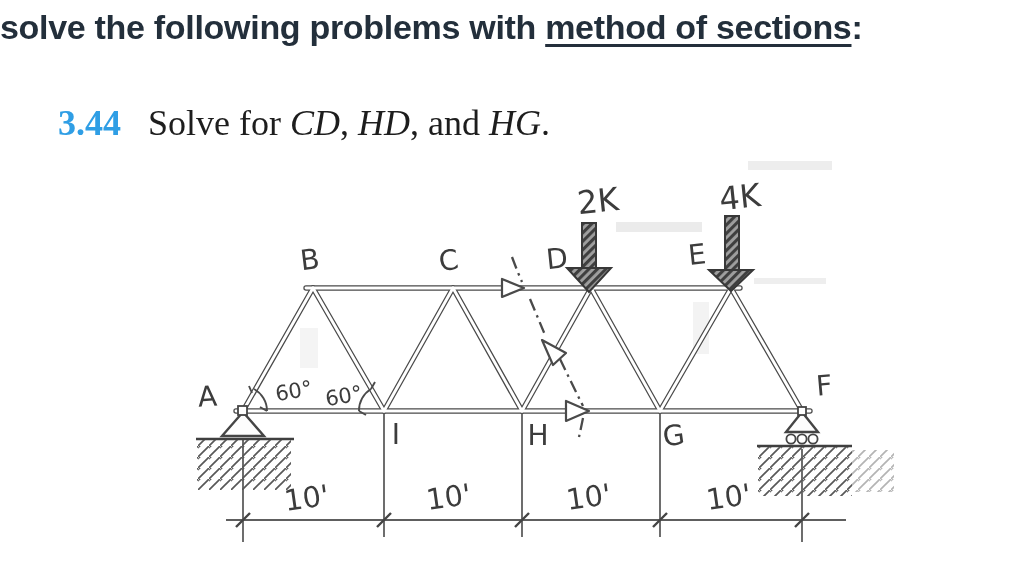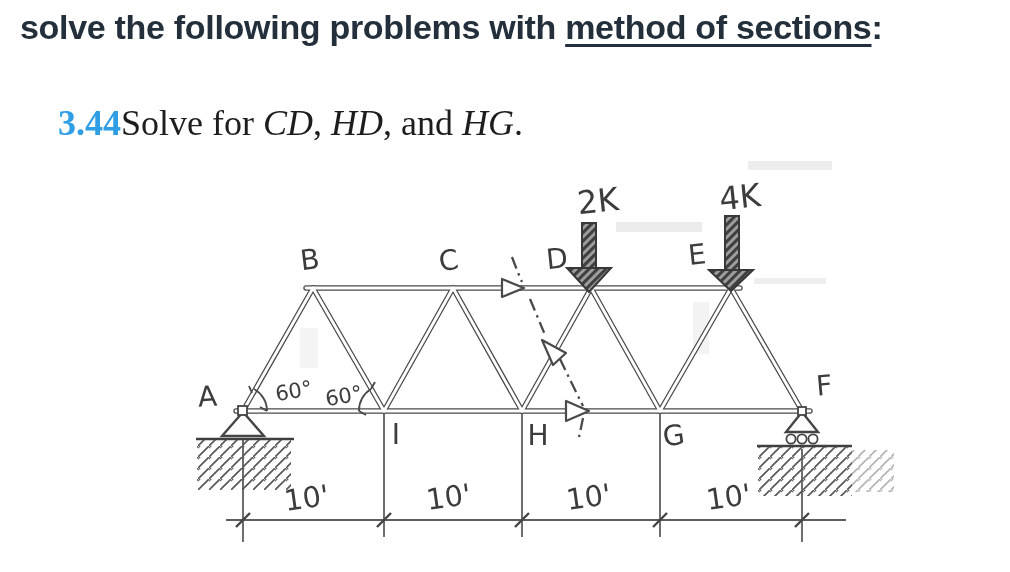--- a/index.html
+++ b/index.html
@@ -2,38 +2,38 @@
 <html><head>
 <meta charset="utf-8">
 <style>
   html,body{margin:0;padding:0;}
   body{
     width:1010px;height:572px;position:relative;overflow:hidden;
     background:#ffffff;
     font-family:"Liberation Sans", sans-serif;
   }
   .heading{
-    position:absolute;left:20px;top:6px;
+    position:absolute;left:0;top:6px;
     font-size:34px;line-height:1.25;color:#232f3b;
     letter-spacing:-0.3px;font-weight:600;
   }
   .heading .emph{
     font-weight:800;
     text-decoration:underline;
     text-decoration-thickness:3px;
     text-underline-offset:5px;
   }
   .heading .colon{font-weight:800;}
   .problem{
     position:absolute;left:58px;top:102px;
     font-family:"Liberation Serif", serif;
     font-size:36px;color:#1d1d1d;white-space:nowrap;
   }
   .problem .pnum{
-    color:#2f9ee5;font-weight:bold;
+    color:#2f9ee5;font-weight:bold;margin-right:27px;
   }
   .problem i{}
   svg text{
     font-family:"DejaVu Sans", sans-serif;
     fill:#3c3c3c;
   }
   .figwrap{position:absolute;left:0;top:160px;width:1010px;height:412px;}
 </style>
 </head>
 <body>

